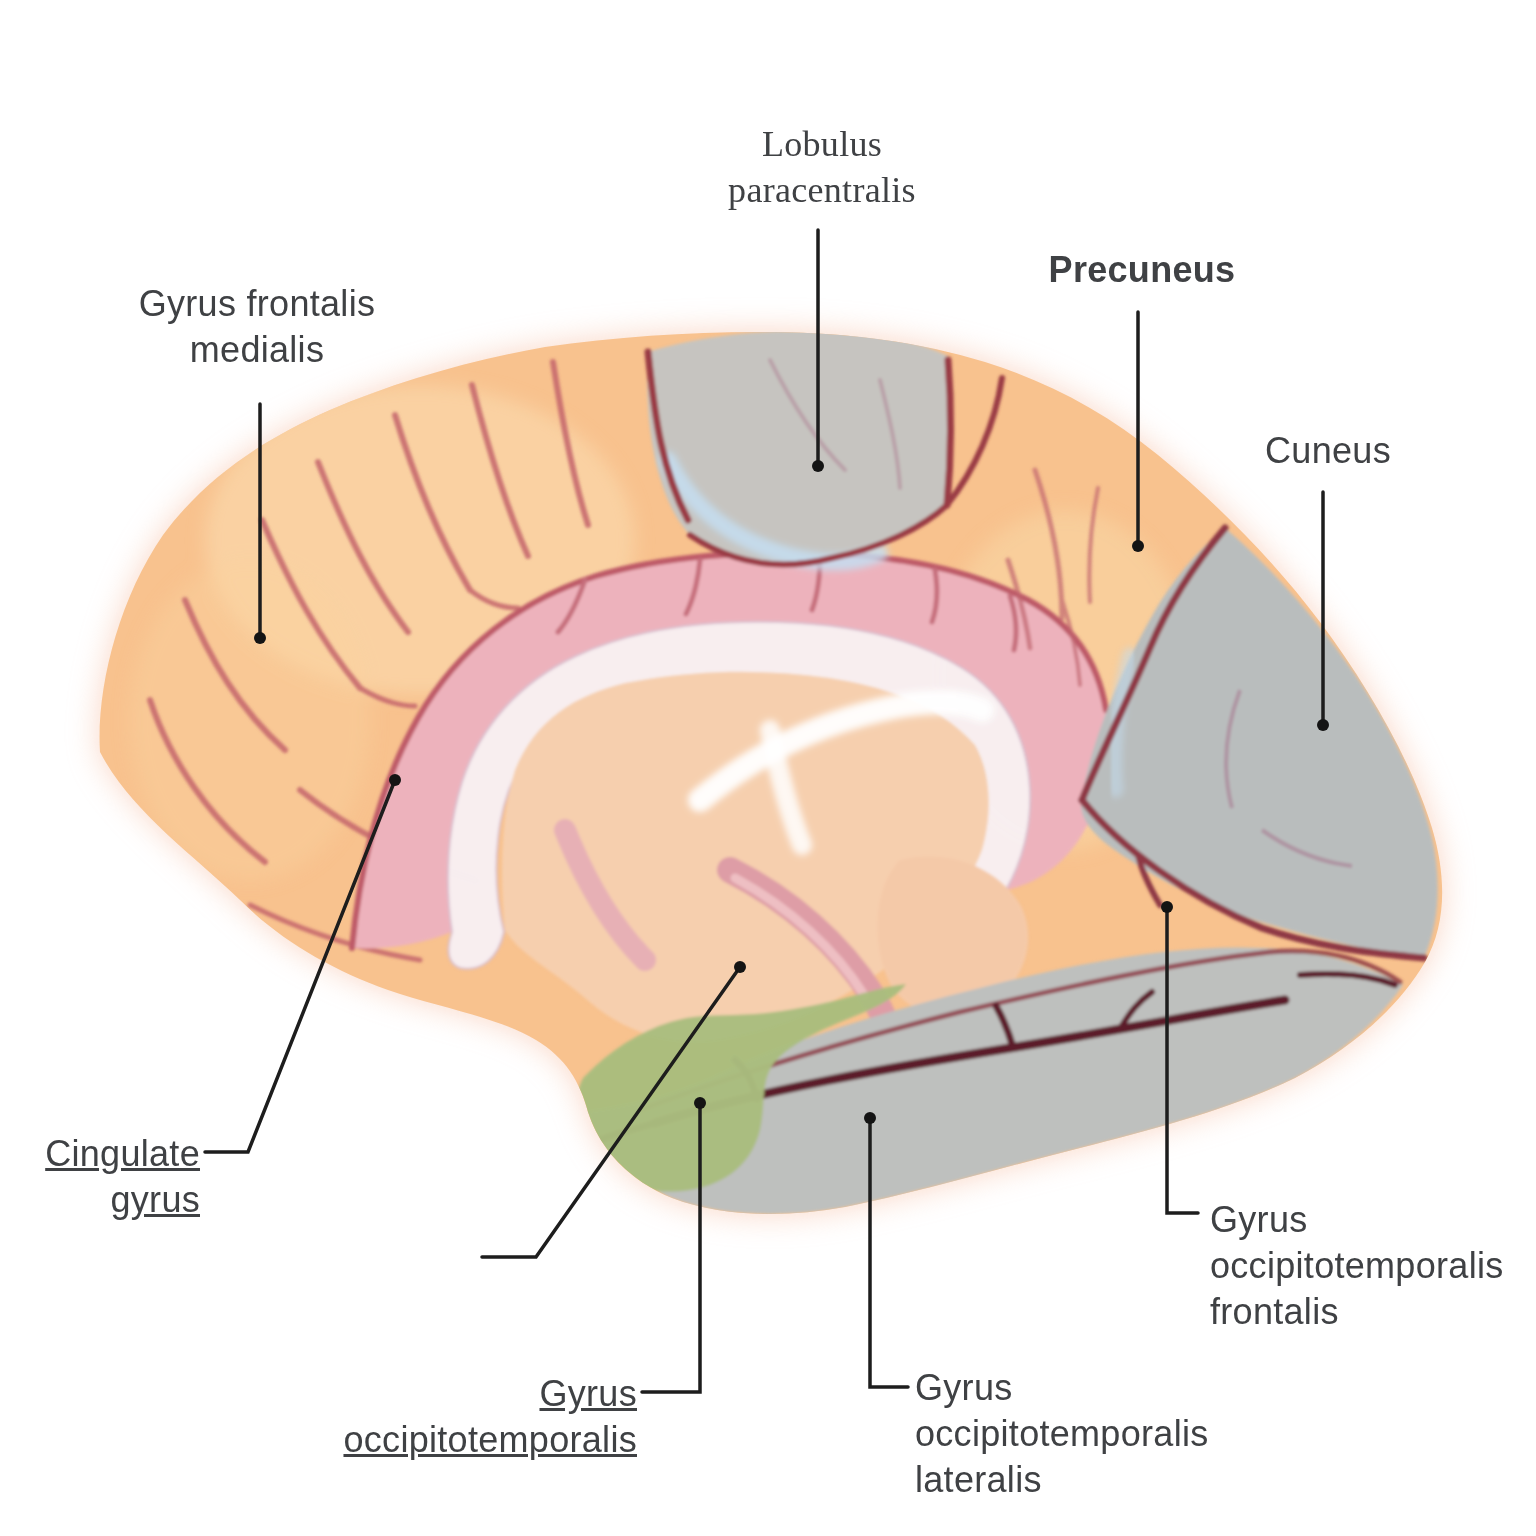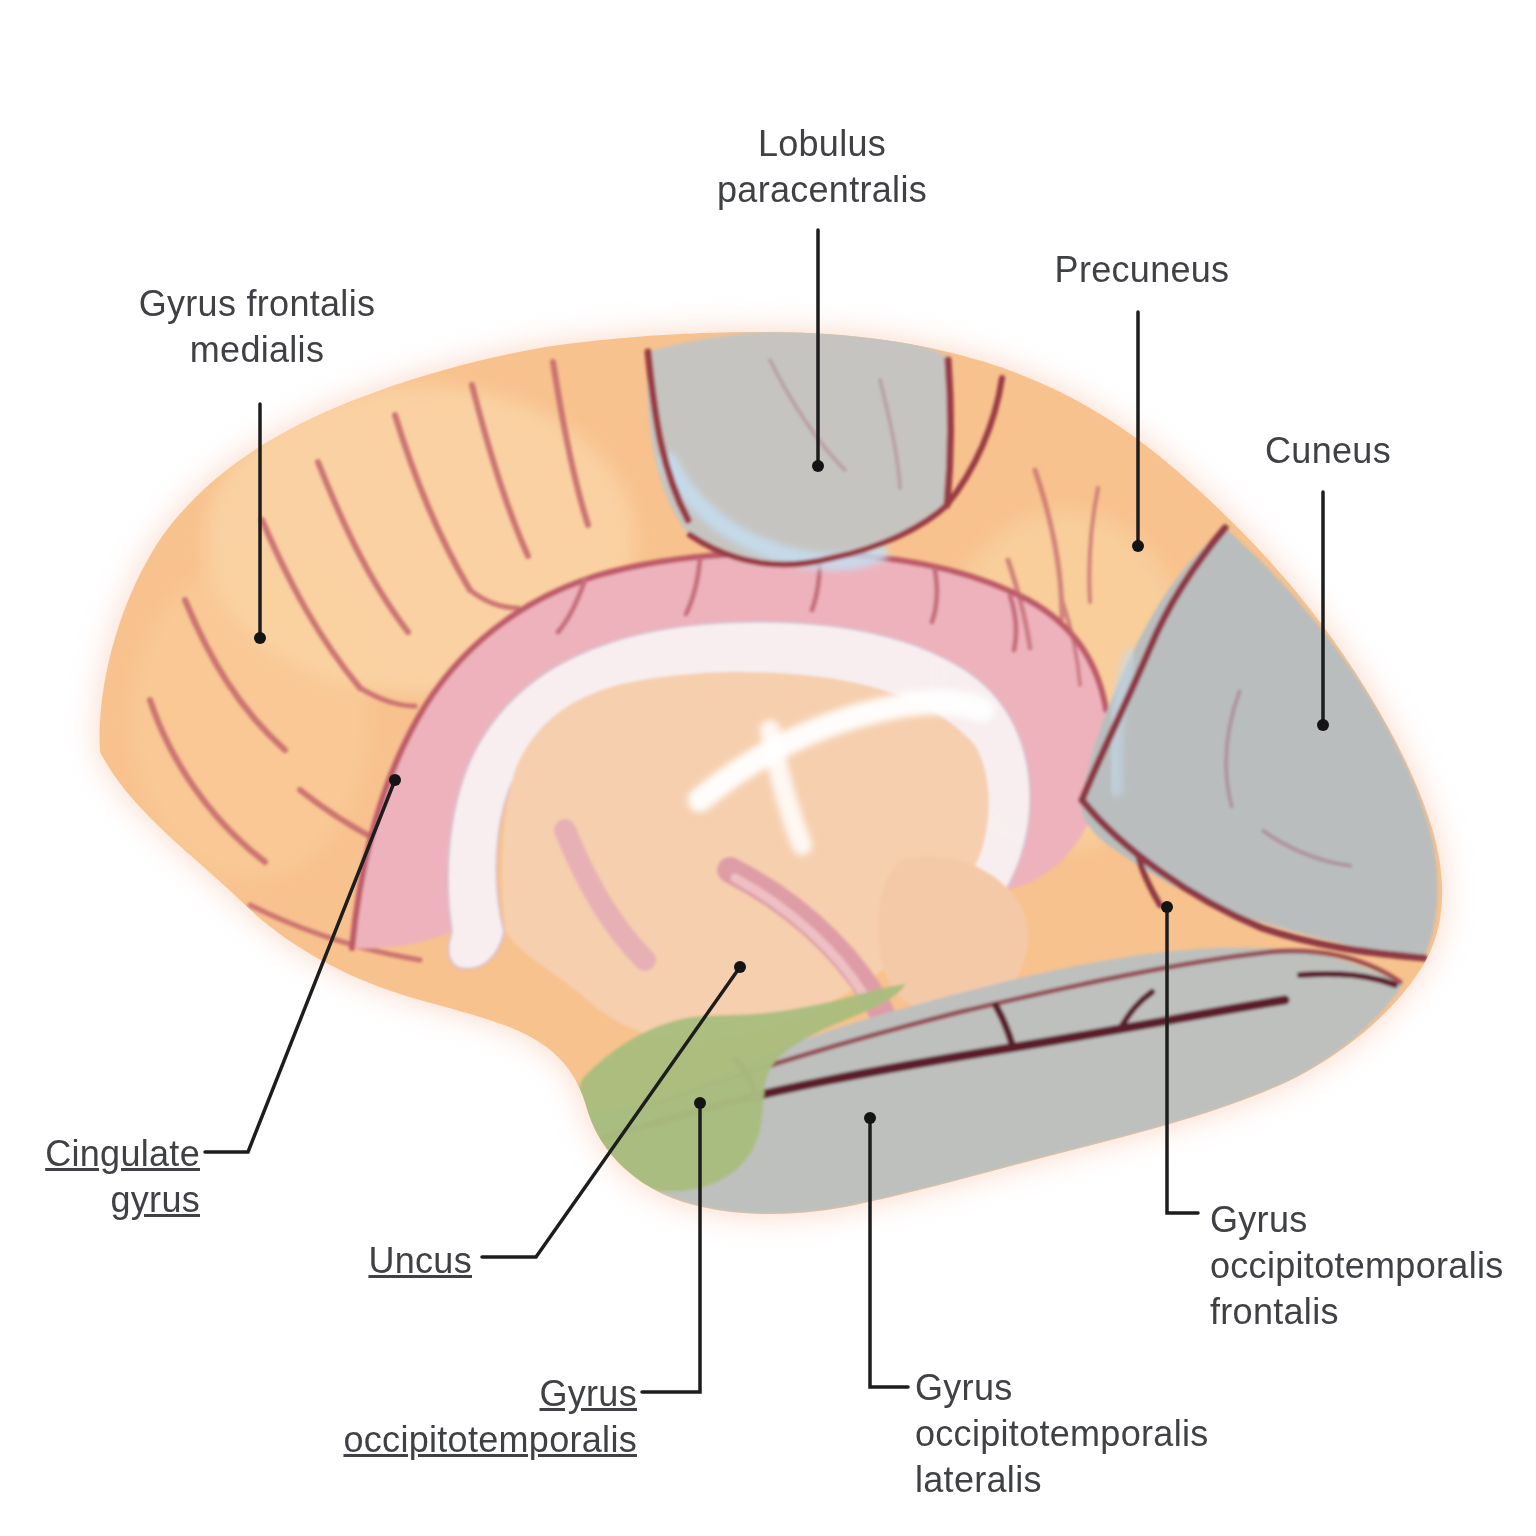--- a/index.html
+++ b/index.html
@@ -197,41 +197,38 @@
     <circle cx="870" cy="1118" r="6"></circle>
     <circle cx="1167" cy="907" r="6"></circle>
   </g>
 </svg>
 
 <div class="label ta-c" style="left:37px;top:281px;width:440px;">
   <span>Gyrus frontalis</span>
   <span>medialis</span>
 </div>
 
-<div class="label ta-c" style="left:602px;top:121px;width:440px;">
+<div class="label ta-c" style="left:602px;top:121px;width:440px;font-family:Liberation Serif, serif;">
   <span>Lobulus</span>
   <span>paracentralis</span>
 </div>
 
-<div class="label ta-c" style="left:922px;top:247px;width:440px;">
+<div class="label ta-c" style="left:922px;top:247px;width:440px;font-weight:bold;">
   <span>Precuneus</span>
 </div>
 
 <div class="label ta-c" style="left:1108px;top:428px;width:440px;">
   <span>Cuneus</span>
 </div>
 
 <div class="label ta-r" style="left:0px;top:1131px;width:200px;">
   <span>Cingulate</span>
   <span>gyrus</span>
 </div>
 
-<div class="label ta-r" style="left:172px;top:1238px;width:300px;">
-  <span>Uncus</span>
-</div>
 
 <div class="label ta-r" style="left:197px;top:1371px;width:440px;">
   <span>Gyrus</span>
   <span>occipitotemporalis</span>
 </div>
 
 <div class="label ta-l" style="left:915px;top:1365px;width:400px;">
   <span>Gyrus</span>
   <span>occipitotemporalis</span>
   <span>lateralis</span>

